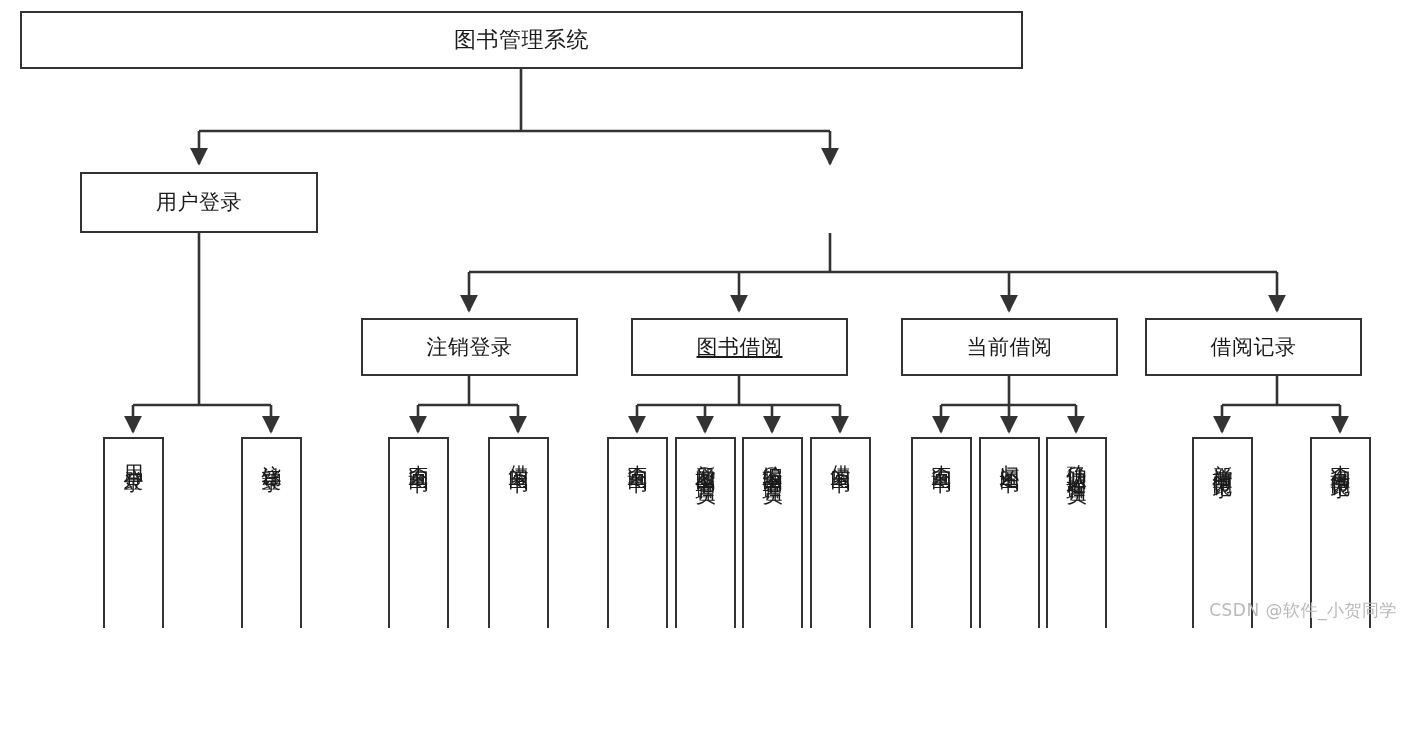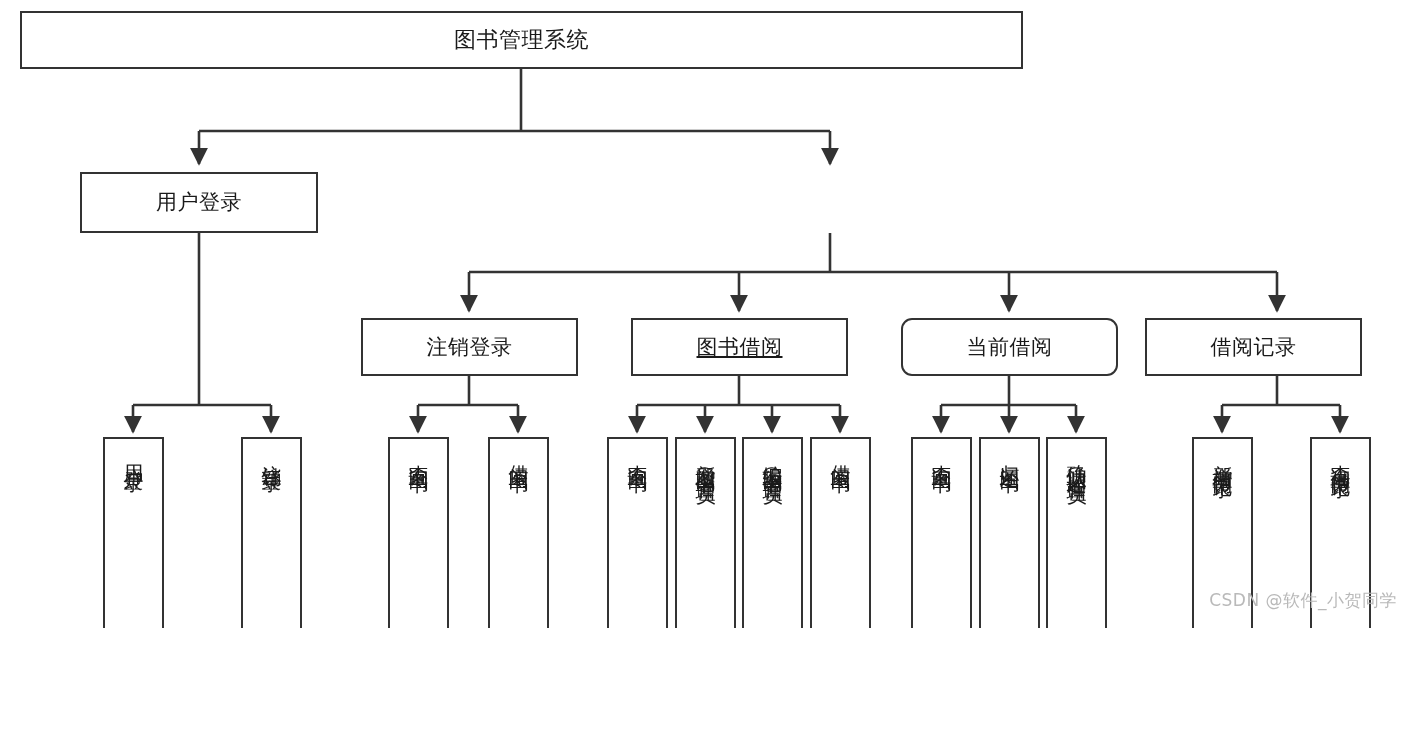--- a/index.html
+++ b/index.html
@@ -60,21 +60,21 @@
     font-size: 20px;
     writing-mode: vertical-rl;
     text-orientation: upright;
     letter-spacing: 3px;
     line-height: 1.05;
     white-space: nowrap;
   }
   .watermark {
     position: absolute;
     right: 8px;
-    bottom: 16px;
+    bottom: 6px;
     font-size: 17px;
     color: #b9b9b9;
     letter-spacing: 0.5px;
     white-space: nowrap;
     user-select: none;
   }
 </style>
 </head>
 <body>
 
@@ -137,21 +137,21 @@
   <div class="node h" style="left:80px; top:172px; width:238px; height:61px;">
     <span class="lbl">用户登录</span>
   </div>
 
   <div class="node h" style="left:361px; top:318px; width:217px; height:58px;">
     <span class="lbl">注销登录</span>
   </div>
   <div class="node h" style="left:631px; top:318px; width:217px; height:58px;text-decoration:underline;">
     <span class="lbl">图书借阅</span>
   </div>
-  <div class="node h" style="left:901px; top:318px; width:217px; height:58px;border-radius:11px;">
+  <div class="node h" style="left:901px; top:318px; width:217px; height:58px;">
     <span class="lbl">当前借阅</span>
   </div>
   <div class="node h" style="left:1145px; top:318px; width:217px; height:58px;justify-content:center;">
     <span class="lbl">借阅记录</span>
   </div>
 
   <div class="node v" style="left:103px; top:437px; width:61px; height:296px;">
     <span class="lbl">用户登录</span>
   </div>
   <div class="node v" style="left:241px; top:437px; width:61px; height:296px;">

